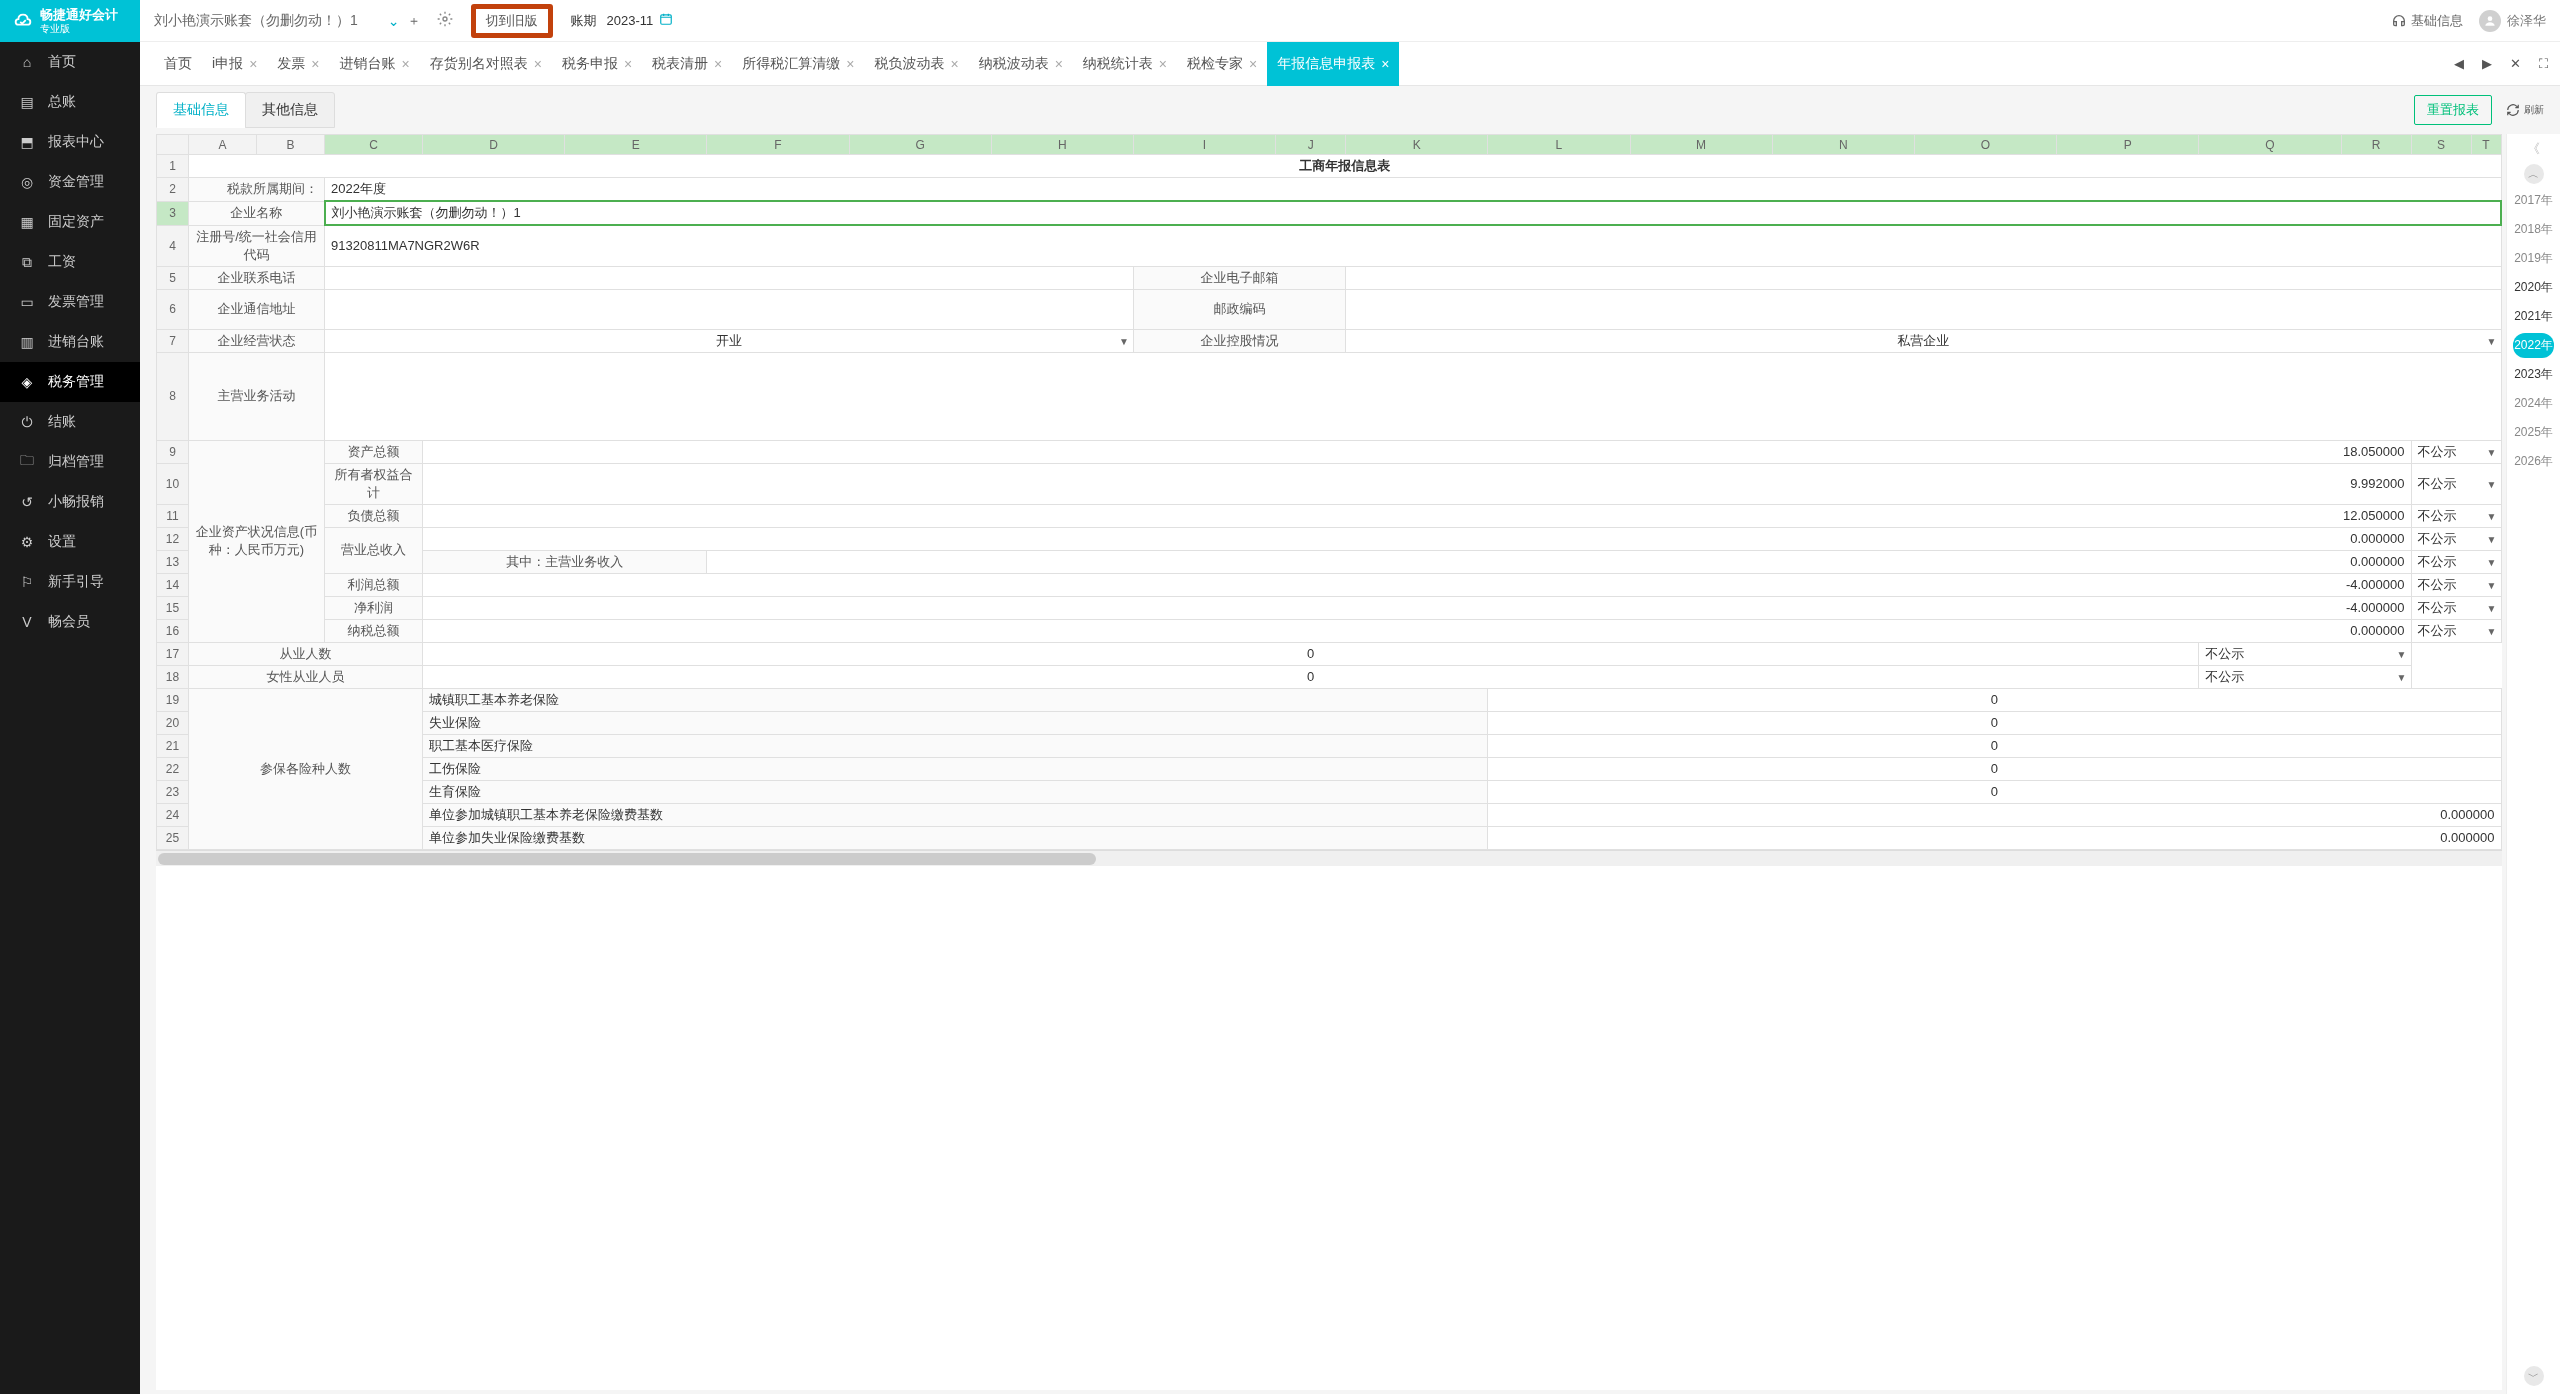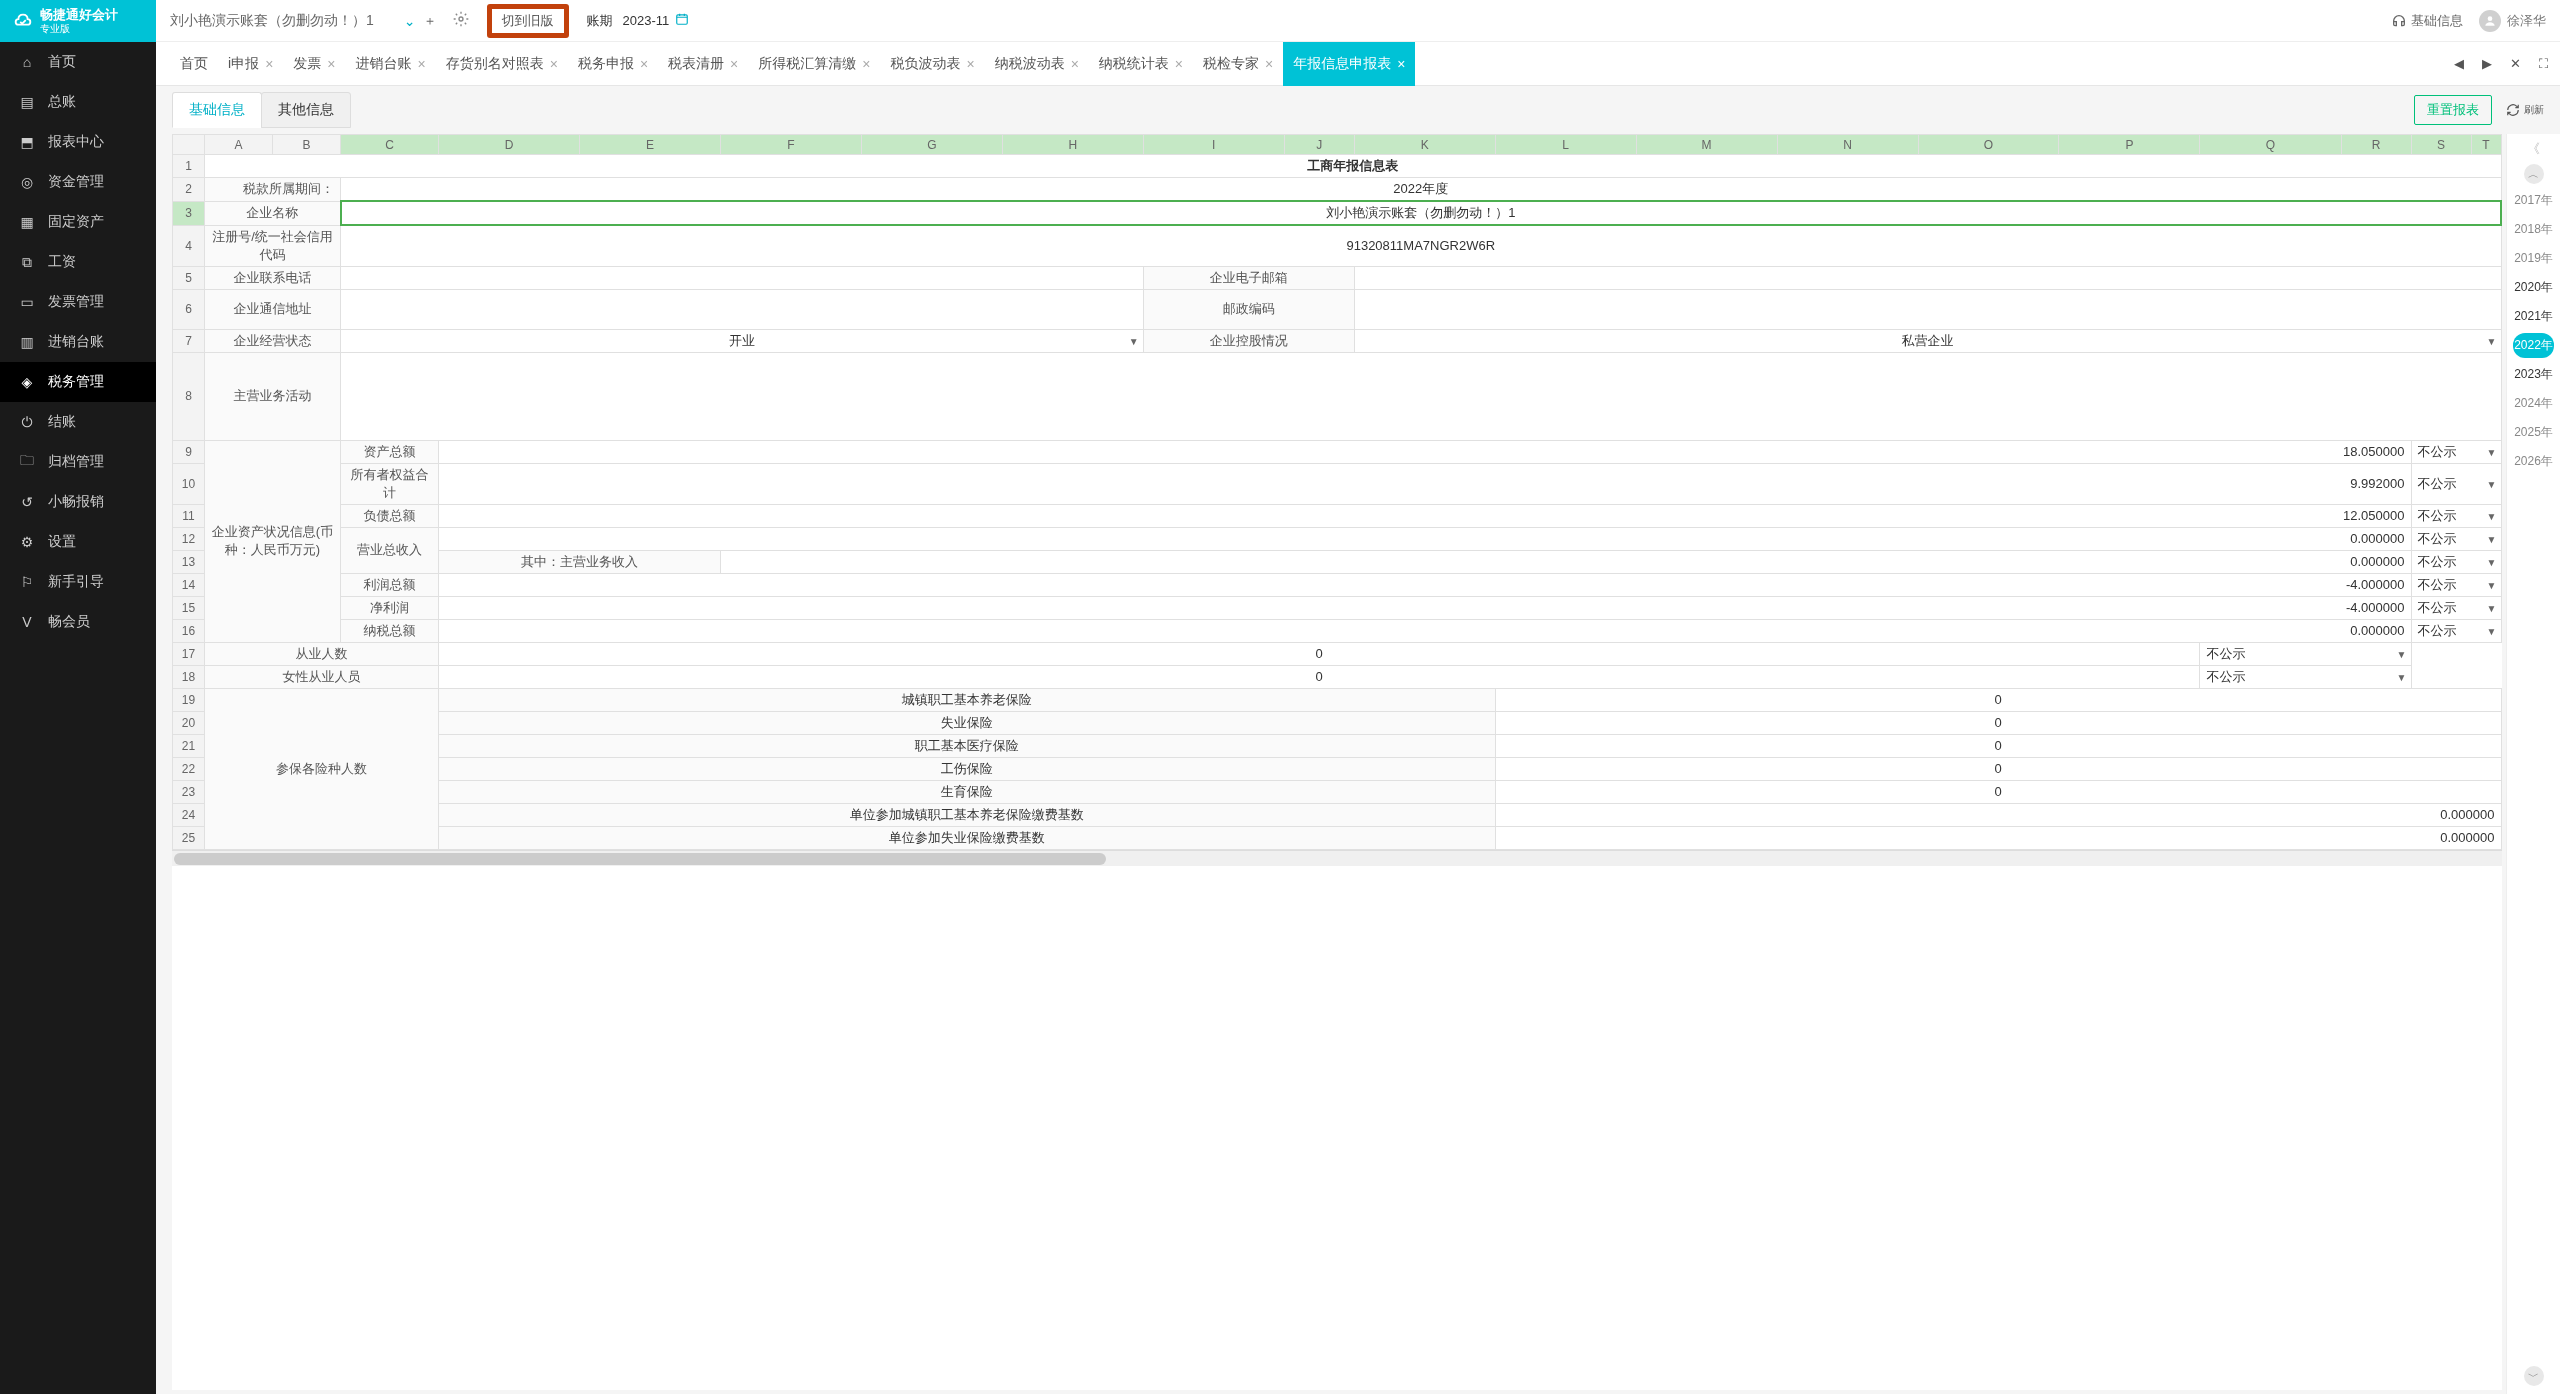--- a/index.html
+++ b/index.html
@@ -1,20 +1,20 @@
 <!DOCTYPE html>
 <html><head>
 <meta charset="utf-8">
 <style>
 * { box-sizing: border-box; margin: 0; padding: 0; }
 body { font-family: "Microsoft YaHei", Arial, sans-serif; font-size: 13px; color: #333; background: #fff; overflow: hidden; }
 .app { display: flex; height: 100vh; }
 
 
-.sidebar { width: 156px; background: #1a1a1a; color: #ccc; display: flex; flex-direction: column; flex-shrink: 0; }
+.sidebar { width: 140px; background: #1a1a1a; color: #ccc; display: flex; flex-direction: column; flex-shrink: 0; }
 .logo-area { background: #00c2d6; height: 42px; display: flex; align-items: center; padding: 0 12px; color: #fff; }
 .logo-area svg { margin-right: 6px; }
 .logo-text { display: flex; flex-direction: column; line-height: 1.1; }
 .logo-main { font-size: 13px; font-weight: bold; }
 .logo-sub { font-size: 10px; }
 .nav-item { display: flex; align-items: center; padding: 11px 18px; cursor: pointer; font-size: 14px; color: #ccc; }
 .nav-item.active { background: #000; color: #fff; }
 .nav-item .icon { width: 18px; height: 18px; margin-right: 12px; display: inline-flex; align-items: center; justify-content: center; }
 
 
@@ -67,21 +67,21 @@
 table.grid { border-collapse: collapse; width: 100%; table-layout: fixed; }
 .grid th, .grid td { border: 1px solid #e0e0e0; height: 22px; font-size: 13px; padding: 2px 6px; background: #fff; }
 .grid thead th { background: #f3f3f3; color: #666; font-weight: normal; text-align: center; height: 20px; font-size: 12px; }
 .grid .rowhead { background: #f3f3f3; text-align: center; color: #666; width: 32px; font-size: 12px; }
 .grid .corner { background: #f3f3f3; width: 32px; }
 .col-A { width: 68px; }
 .col-B { width: 68px; }
 .lbl { background: #fafafa !important; text-align: center; color: #555; }
 .title-cell { text-align: center; font-size: 16px; font-weight: bold; }
 .val-right { text-align: right; }
-.val-left { text-align: center; }
+.val-left { text-align: left; }
 .sel-cell { position: relative; }
 .sel-arrow { position: absolute; right: 4px; top: 50%; transform: translateY(-50%); font-size: 10px; color: #666; }
 .active-row-head { background: #c5e8c5 !important; }
 .active-cell { border: 2px solid #4caf50 !important; }
 .col-active { background: #c5e8c5 !important; }
 .hscroll { height: 16px; background: #f0f0f0; border-top: 1px solid #ddd; position: relative; }
 .hscroll-thumb { position: absolute; left: 2px; top: 2px; height: 12px; width: 40%; background: #ccc; border-radius: 6px; }
 
 </style>
 </head>

